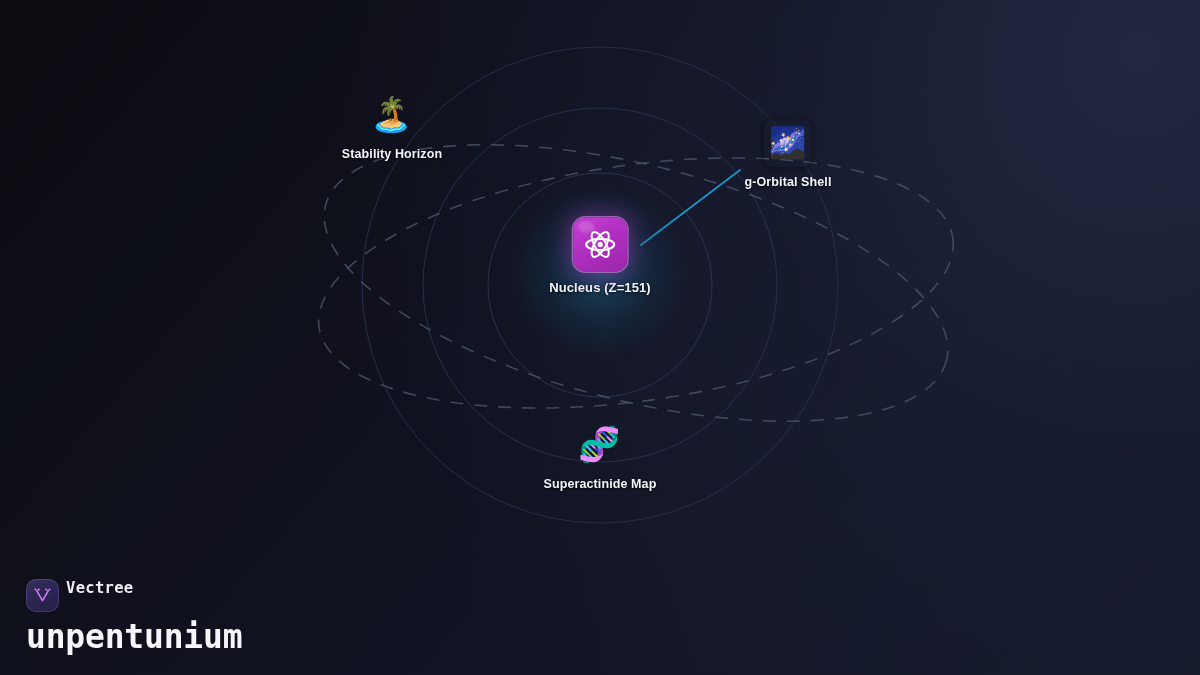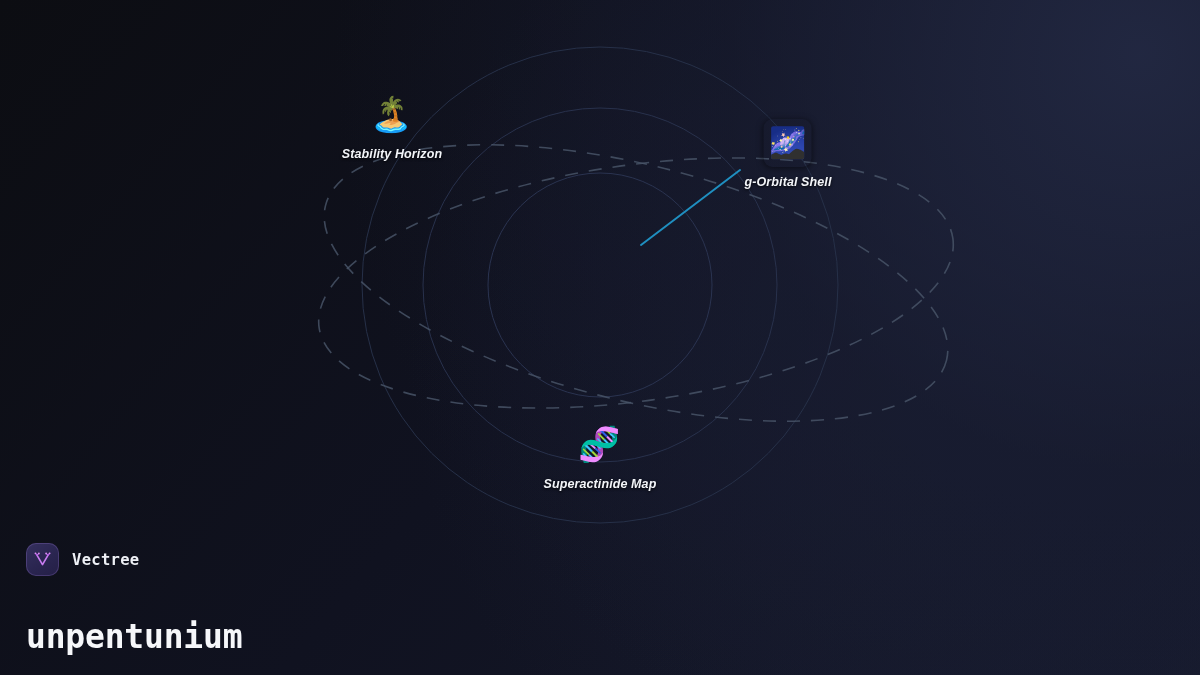--- a/index.html
+++ b/index.html
@@ -38,21 +38,20 @@
     position:relative;
   }
   .node-label {
     margin-top:8px;
     font-size:12.5px;
     font-weight:bold;
     color:#f3f5f9;
     white-space:nowrap;
     letter-spacing:0.1px;
     text-shadow:0 1px 3px rgba(0,0,0,0.85);
-    font-style:italic;
   }
 
   
   .node.root .node-tile {
     width:54px; height:54px;
     border-radius:12px;
     background:linear-gradient(150deg,#c63fd2 0%,#ad2ebe 52%,#9b27ab 100%);
     box-shadow:
       0 0 0 1.5px rgba(226,150,240,0.55),
       0 0 22px 5px rgba(186,58,210,0.40);
@@ -97,21 +96,21 @@
     display:flex; align-items:flex-end;
     pointer-events:none;
   }
   #footer-inner {
     width:100%;
     display:flex; align-items:flex-end; justify-content:space-between;
     padding-bottom:22px;
     pointer-events:auto;
   }
   #brand-block { display:flex; flex-direction:column; gap:8px; }
-  #brand-row { display:flex; align-items:center; gap:13px; }
+  #brand-row { display:flex; align-items:flex-start; gap:7px; }
   #brand-logo {
     width:33px; height:33px;
     border-radius:10px;
     background:linear-gradient(145deg,#35305e 0%,#2a2550 55%,#241f46 100%);
     display:flex; align-items:center; justify-content:center;
     box-shadow:inset 0 0 0 1px rgba(150,120,210,0.28);
   }
   #brand-name {
     font-family:"DejaVu Sans Mono", monospace;
     font-size:15.5px;
@@ -119,21 +118,20 @@
     color:#eef0f5;
     letter-spacing:0.3px;
   }
   #page-title {
     font-family:"DejaVu Sans Mono", monospace;
     font-size:33px;
     font-weight:bold;
     color:#f6f7fa;
     letter-spacing:-0.2px;
     line-height:1;
-    margin-top:36px;
   }
   #site-url {
     font-family:"DejaVu Sans Mono", monospace;
     font-size:12.5px;
     color:#8b8f9c;
     letter-spacing:0.2px;
     padding-bottom:4px;
   }
 </style>
 </head>
@@ -149,20 +147,34 @@
     </g>
     <g>
       <ellipse cx="636" cy="283" rx="320" ry="118" transform="rotate(-8 636 283)" fill="none" stroke="#495569" stroke-width="1.6" stroke-dasharray="13 11" opacity="0.82"></ellipse>
       <ellipse cx="636" cy="283" rx="320" ry="118" transform="rotate(14 636 283)" fill="none" stroke="#495569" stroke-width="1.6" stroke-dasharray="13 11" opacity="0.82"></ellipse>
     </g>
     <g>
       <line x1="641" y1="245" x2="740" y2="170" stroke="#1f8fc0" stroke-width="2" stroke-linecap="round"></line>
     </g>
   </svg>
 
+  <div class="node root" id="node-nucleus" style="left:600px; top:256px;">
+    <div class="node-glow"></div>
+    <div class="node-tile">
+      <svg class="atom-svg" viewBox="0 0 32 32">
+        <g fill="none" stroke="#ffffff" stroke-width="1.9">
+          <ellipse cx="16" cy="16" rx="13.2" ry="5.3"></ellipse>
+          <ellipse cx="16" cy="16" rx="13.2" ry="5.3" transform="rotate(60 16 16)"></ellipse>
+          <ellipse cx="16" cy="16" rx="13.2" ry="5.3" transform="rotate(120 16 16)"></ellipse>
+        </g>
+        <circle cx="16" cy="16" r="2.5" fill="#ffffff"></circle>
+      </svg>
+    </div>
+    <div class="node-label">Nucleus (Z=151)</div>
+  </div>
 
   <div class="node leaf" id="node-stability-horizon" style="left:392px; top:125px;">
     <div class="node-tile">🏝️</div>
     <div class="node-label">Stability Horizon</div>
   </div>
 
   <div class="node leaf framed" id="node-g-orbital-shell" style="left:788px; top:154px;">
     <div class="node-tile">🌌</div>
     <div class="node-label">g-Orbital Shell</div>
   </div>

